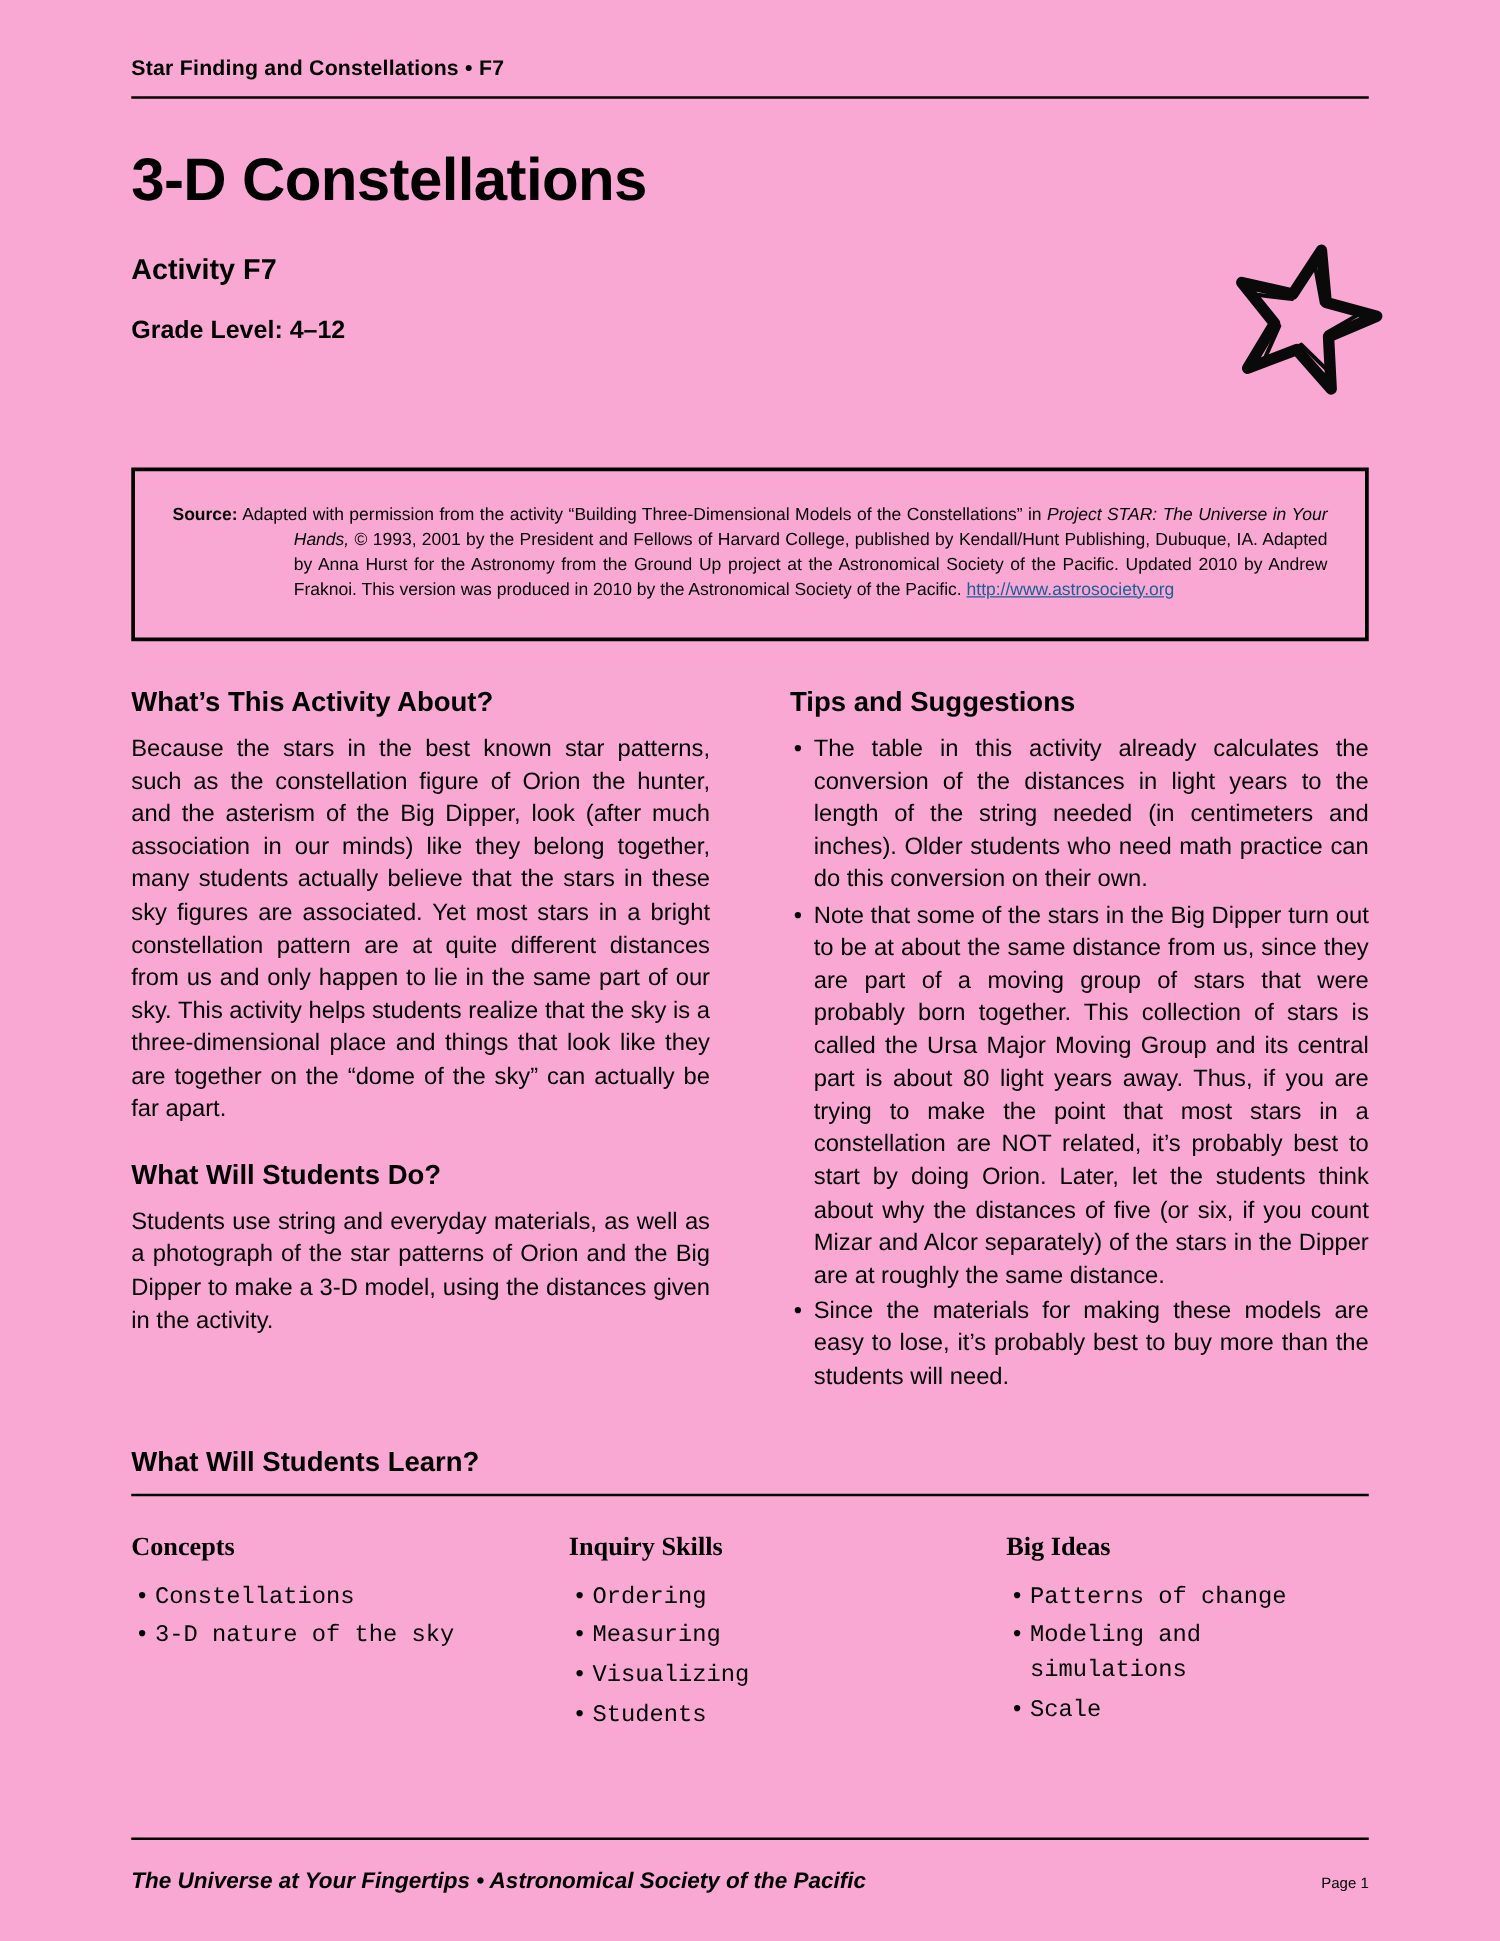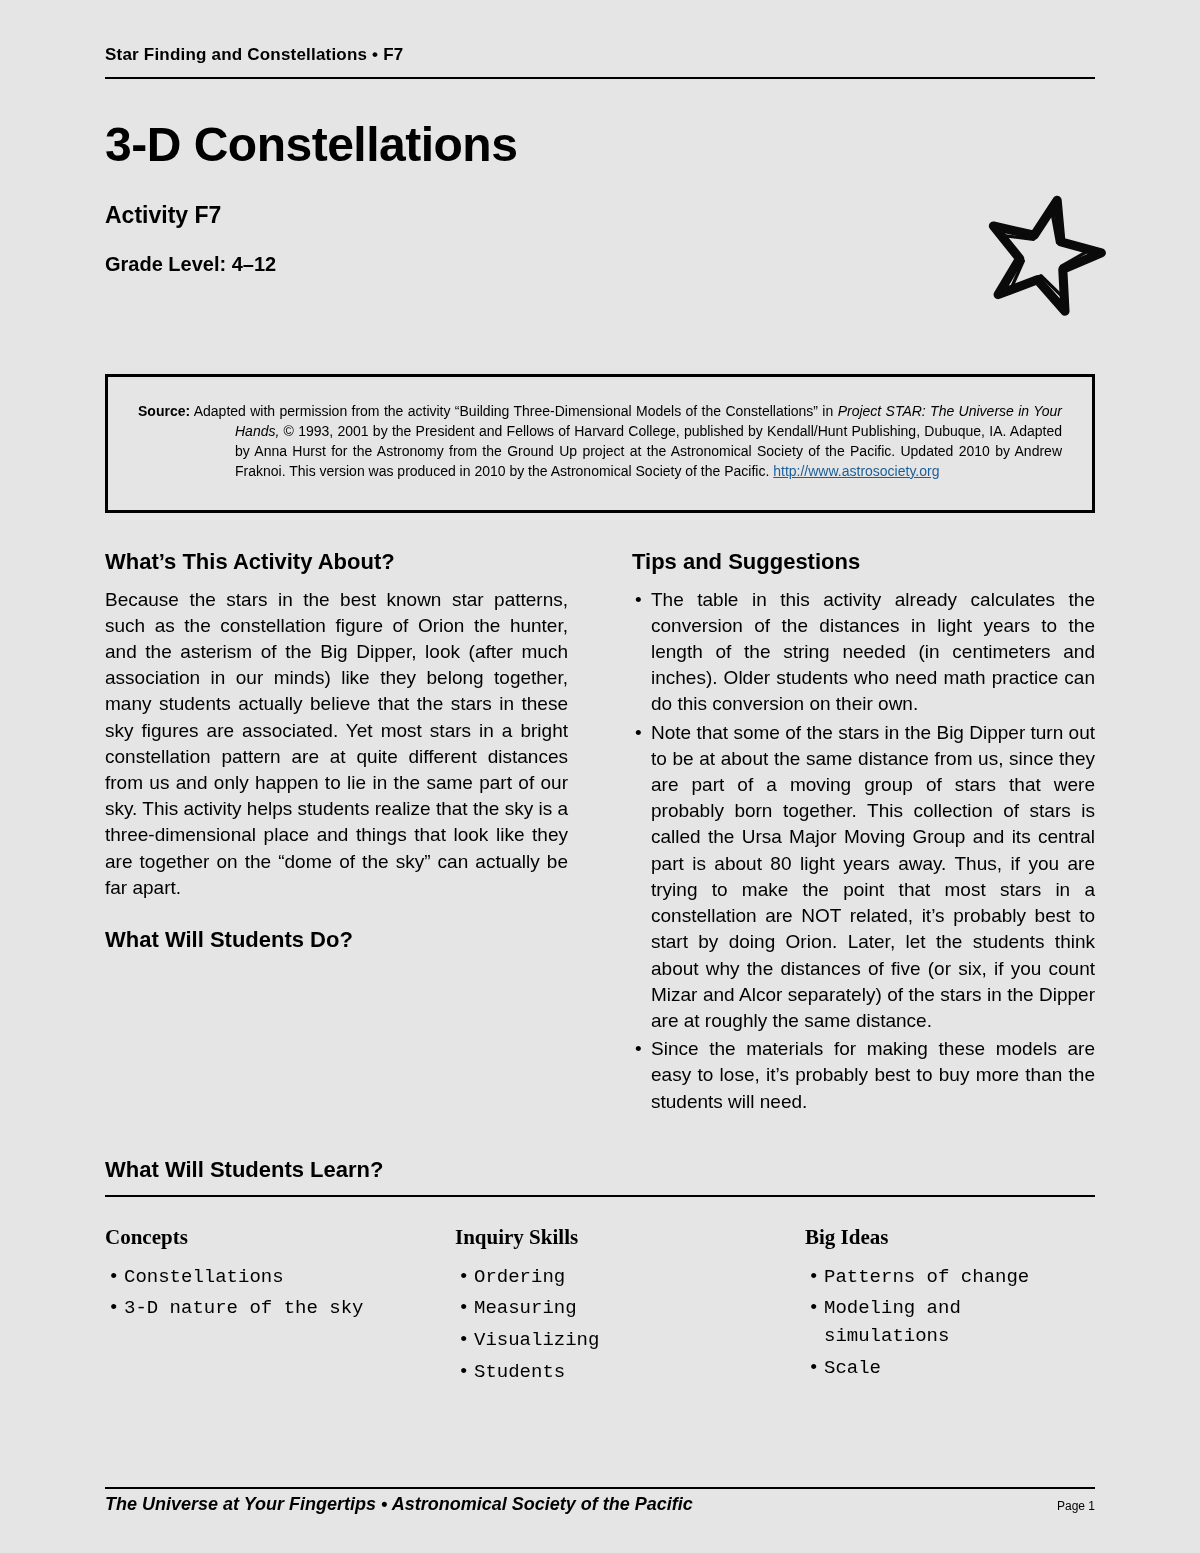--- a/index.html
+++ b/index.html
@@ -2,21 +2,21 @@
 <html><head>
 <meta charset="utf-8">
 <style>
   * { box-sizing: border-box; }
   html, body { margin: 0; padding: 0; background: #ffffff; }
   .page {
     position: relative;
     width: 1200px;
     height: 1553px;
     margin: 0 auto;
-    background: #e5e5e5;
+    background: #f9a8d4;
     color: #000;
     font-family: "Liberation Sans", sans-serif;
     padding: 45px 105px 0 105px;
     overflow: hidden;
   }
   .running-header {
     font-size: 17px;
     font-weight: bold;
     letter-spacing: 0.2px;
   }
@@ -142,21 +142,21 @@
     position: absolute;
     left: 3px;
     top: 0;
   }
   .footer {
     position: absolute;
     left: 105px;
     right: 105px;
     bottom: 38px;
     border-top: 2px solid #000;
-    padding-top: 5px;
+    padding-top: 22px;
     display: flex;
     justify-content: space-between;
     align-items: baseline;
     font-size: 18px;
   }
   .footer-left {
     font-style: italic;
     font-weight: bold;
   }
   .footer-right { font-size: 12px; }
@@ -183,20 +183,21 @@
   <div class="source-box">
     <p><span class="source-label">Source:</span><span> Adapted with permission from the activity “Building Three-Dimensional Models of the Constellations” in </span><span class="book-title">Project STAR: The Universe in Your Hands,</span><span> © 1993, 2001 by the President and Fellows of Harvard College, published by Kendall/Hunt Publishing, Dubuque, IA. Adapted by Anna Hurst for the Astronomy from the Ground Up project at the Astronomical Society of the Pacific. Updated 2010 by Andrew Fraknoi. This version was produced in 2010 by the Astronomical Society of the Pacific. </span><a class="source-link">http://www.astrosociety.org</a></p>
   </div>
 
   <div class="two-col">
     <div class="col">
       <h2 class="section-heading">What’s This Activity About?</h2>
       <p class="body-text">Because the stars in the best known star patterns, such as the constellation figure of Orion the hunter, and the asterism of the Big Dipper, look (after much association in our minds) like they belong together, many students actually believe that the stars in these sky figures are associated. Yet most stars in a bright constellation pattern are at quite different distances from us and only happen to lie in the same part of our sky. This activity helps students realize that the sky is a three-dimensional place and things that look like they are together on the “dome of the sky” can actually be far apart.</p>
 
       <h2 class="section-heading later">What Will Students Do?</h2>
+      <p class="body-text">Students use string and everyday materials, as well as a photograph of the star patterns of Orion and the Big Dipper to make a 3-D model, using the distances given in the activity.</p>
     </div>
 
     <div class="col">
       <h2 class="section-heading">Tips and Suggestions</h2>
       <ul class="bullets">
         <li>The table in this activity already calculates the conversion of the distances in light years to the length of the string needed (in centimeters and inches). Older students who need math practice can do this conversion on their own.</li>
         <li>Note that some of the stars in the Big Dipper turn out to be at about the same distance from us, since they are part of a moving group of stars that were probably born together. This collection of stars is called the Ursa Major Moving Group and its central part is about 80 light years away. Thus, if you are trying to make the point that most stars in a constellation are NOT related, it’s probably best to start by doing Orion. Later, let the students think about why the distances of five (or six, if you count Mizar and Alcor separately) of the stars in the Dipper are at roughly the same distance.</li>
         <li>Since the materials for making these models are easy to lose, it’s probably best to buy more than the students will need.</li>
       </ul>
     </div>

